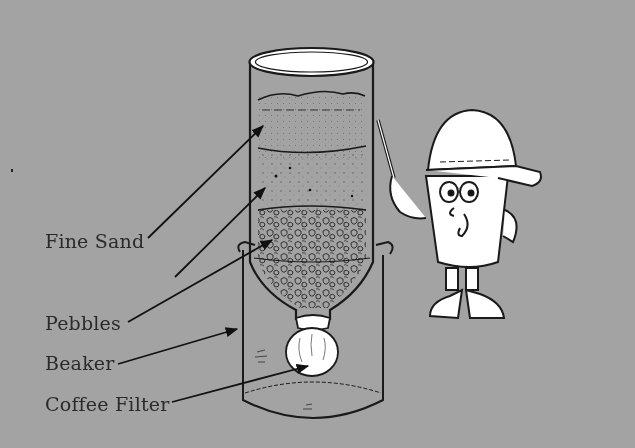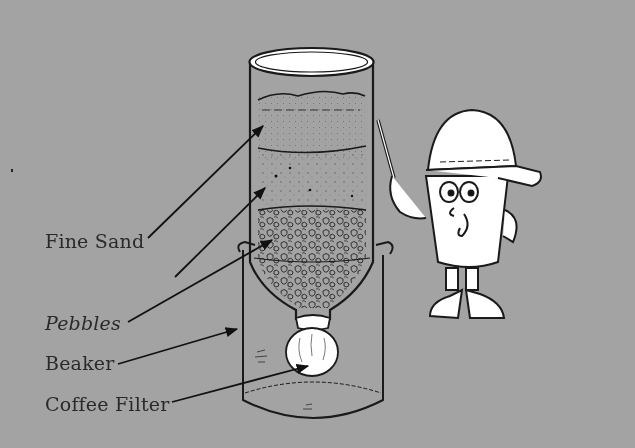--- a/index.html
+++ b/index.html
@@ -103,16 +103,16 @@
       <path d="M454 208 q-8 6 0 8" fill="none"></path>
       <path d="M464 214 q8 12 -2 22 q-6 0 -2 -8" fill="none"></path>
       <rect x="446" y="268" width="12" height="22"></rect>
       <rect x="466" y="268" width="12" height="22"></rect>
       <path d="M430 316 q0 -14 20 -20 l12 -6 l-4 28 z"></path>
       <path d="M470 318 l-4 -28 l14 4 q22 8 24 24 z"></path>
     </g>
   </svg>
 
   <div class="label" style="left:45px; top:230px;">Fine Sand</div>
-  <div class="label" style="left:45px; top:312px;font-style:italic;">Pebbles</div>
+  <div class="label" style="left:45px; top:312px;">Pebbles</div>
   <div class="label" style="left:45px; top:352px;">Beaker</div>
   <div class="label" style="left:45px; top:393px;">Coffee Filter</div>
 </div>
 
 </body></html>

